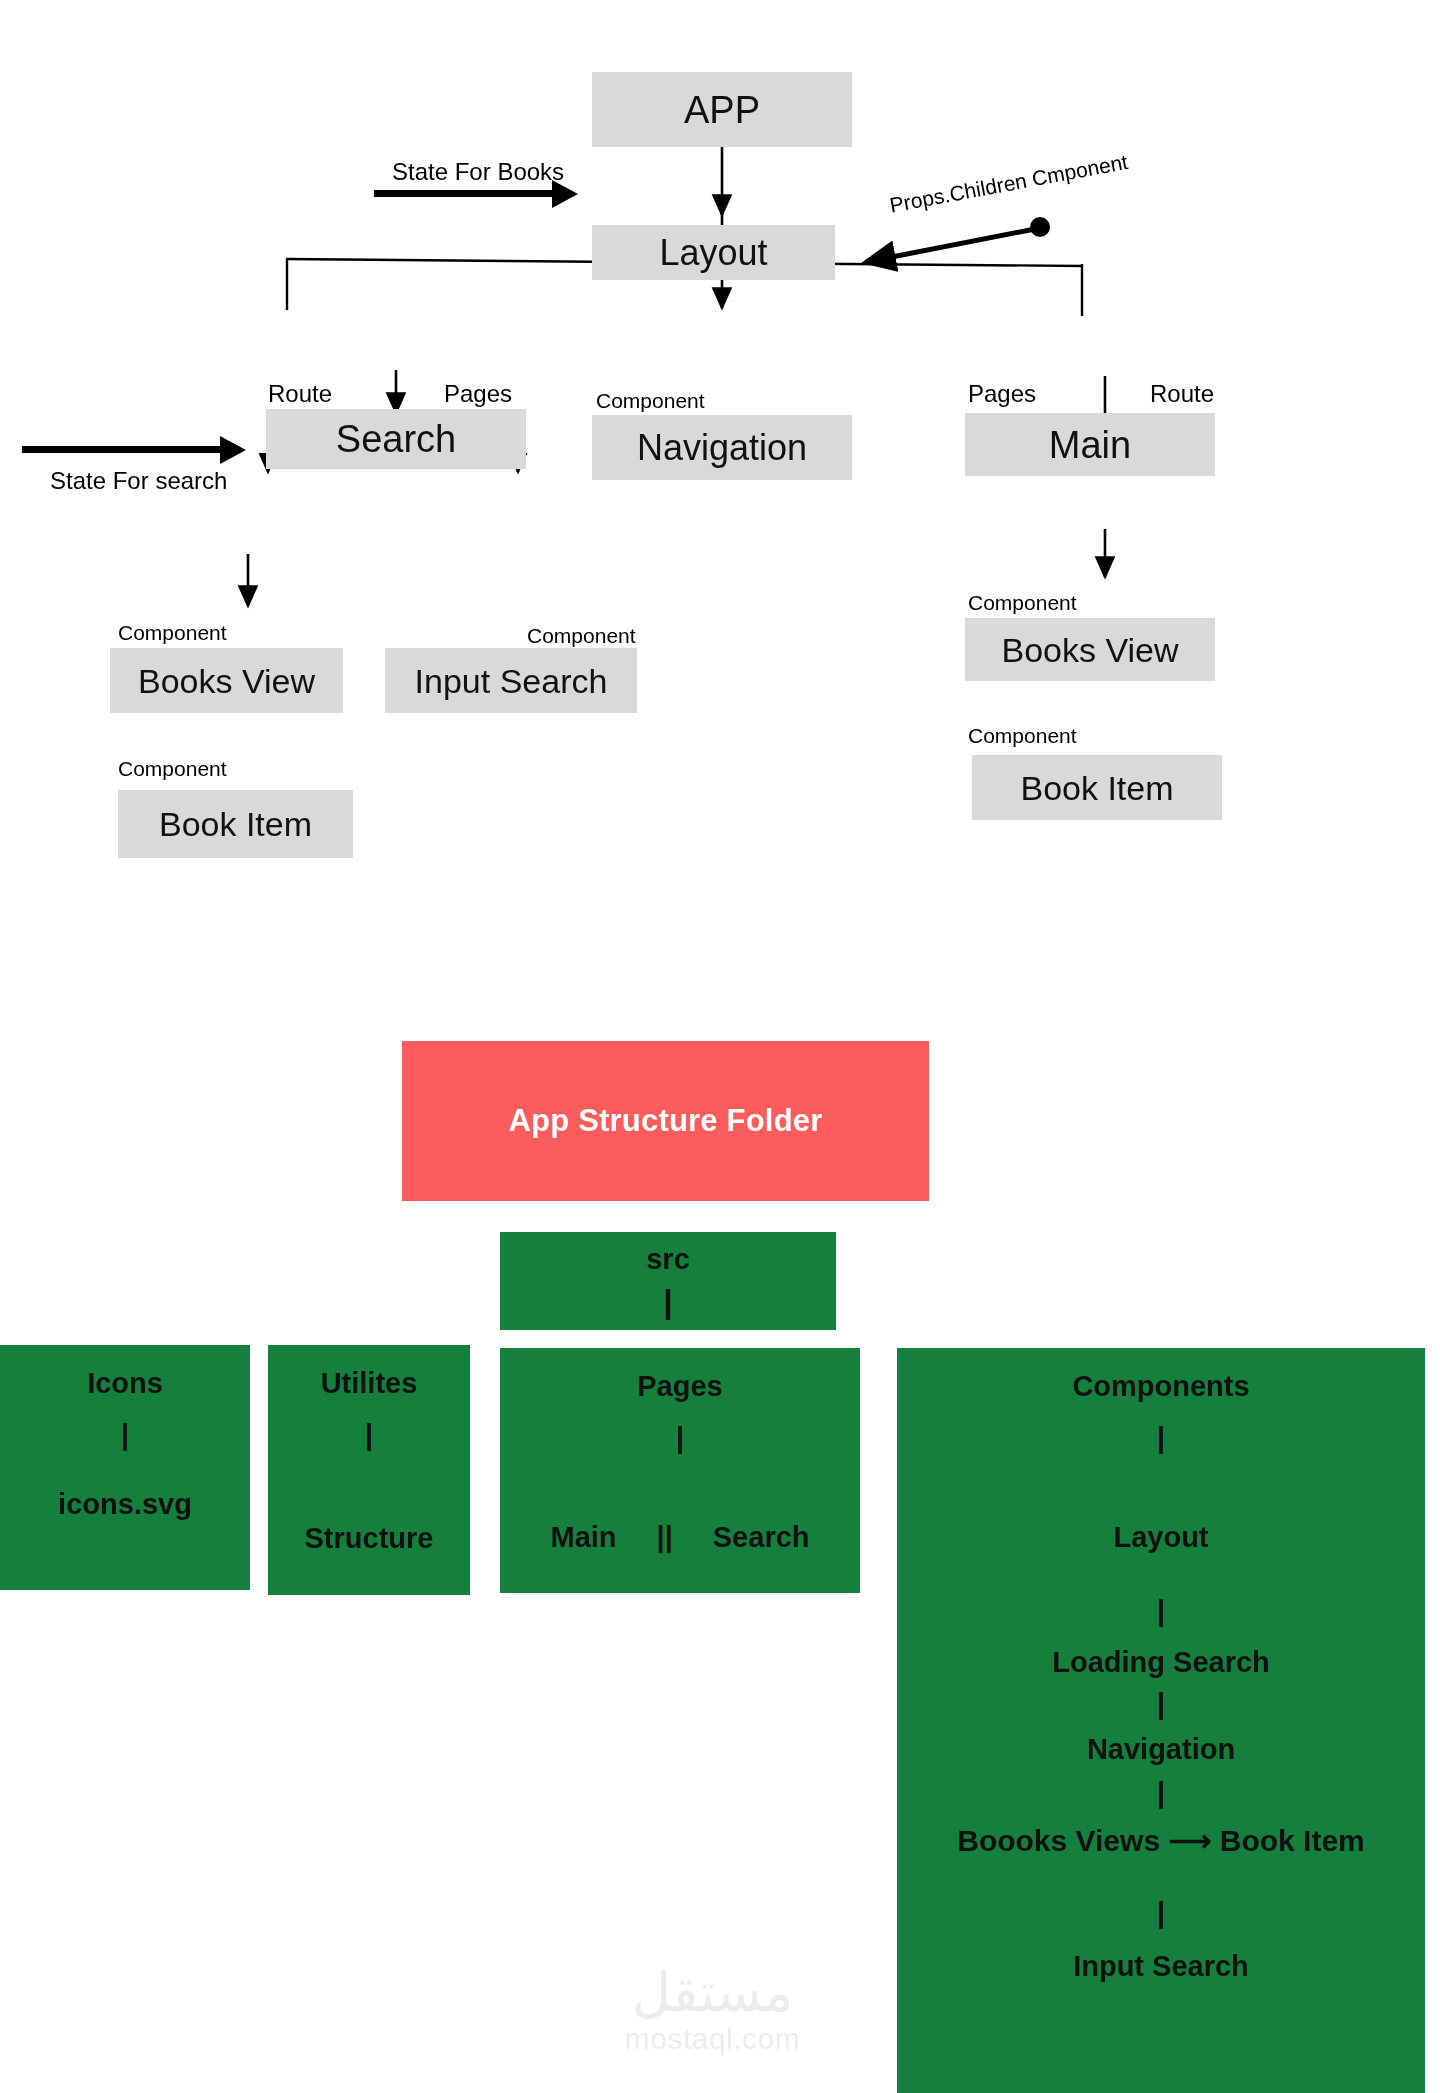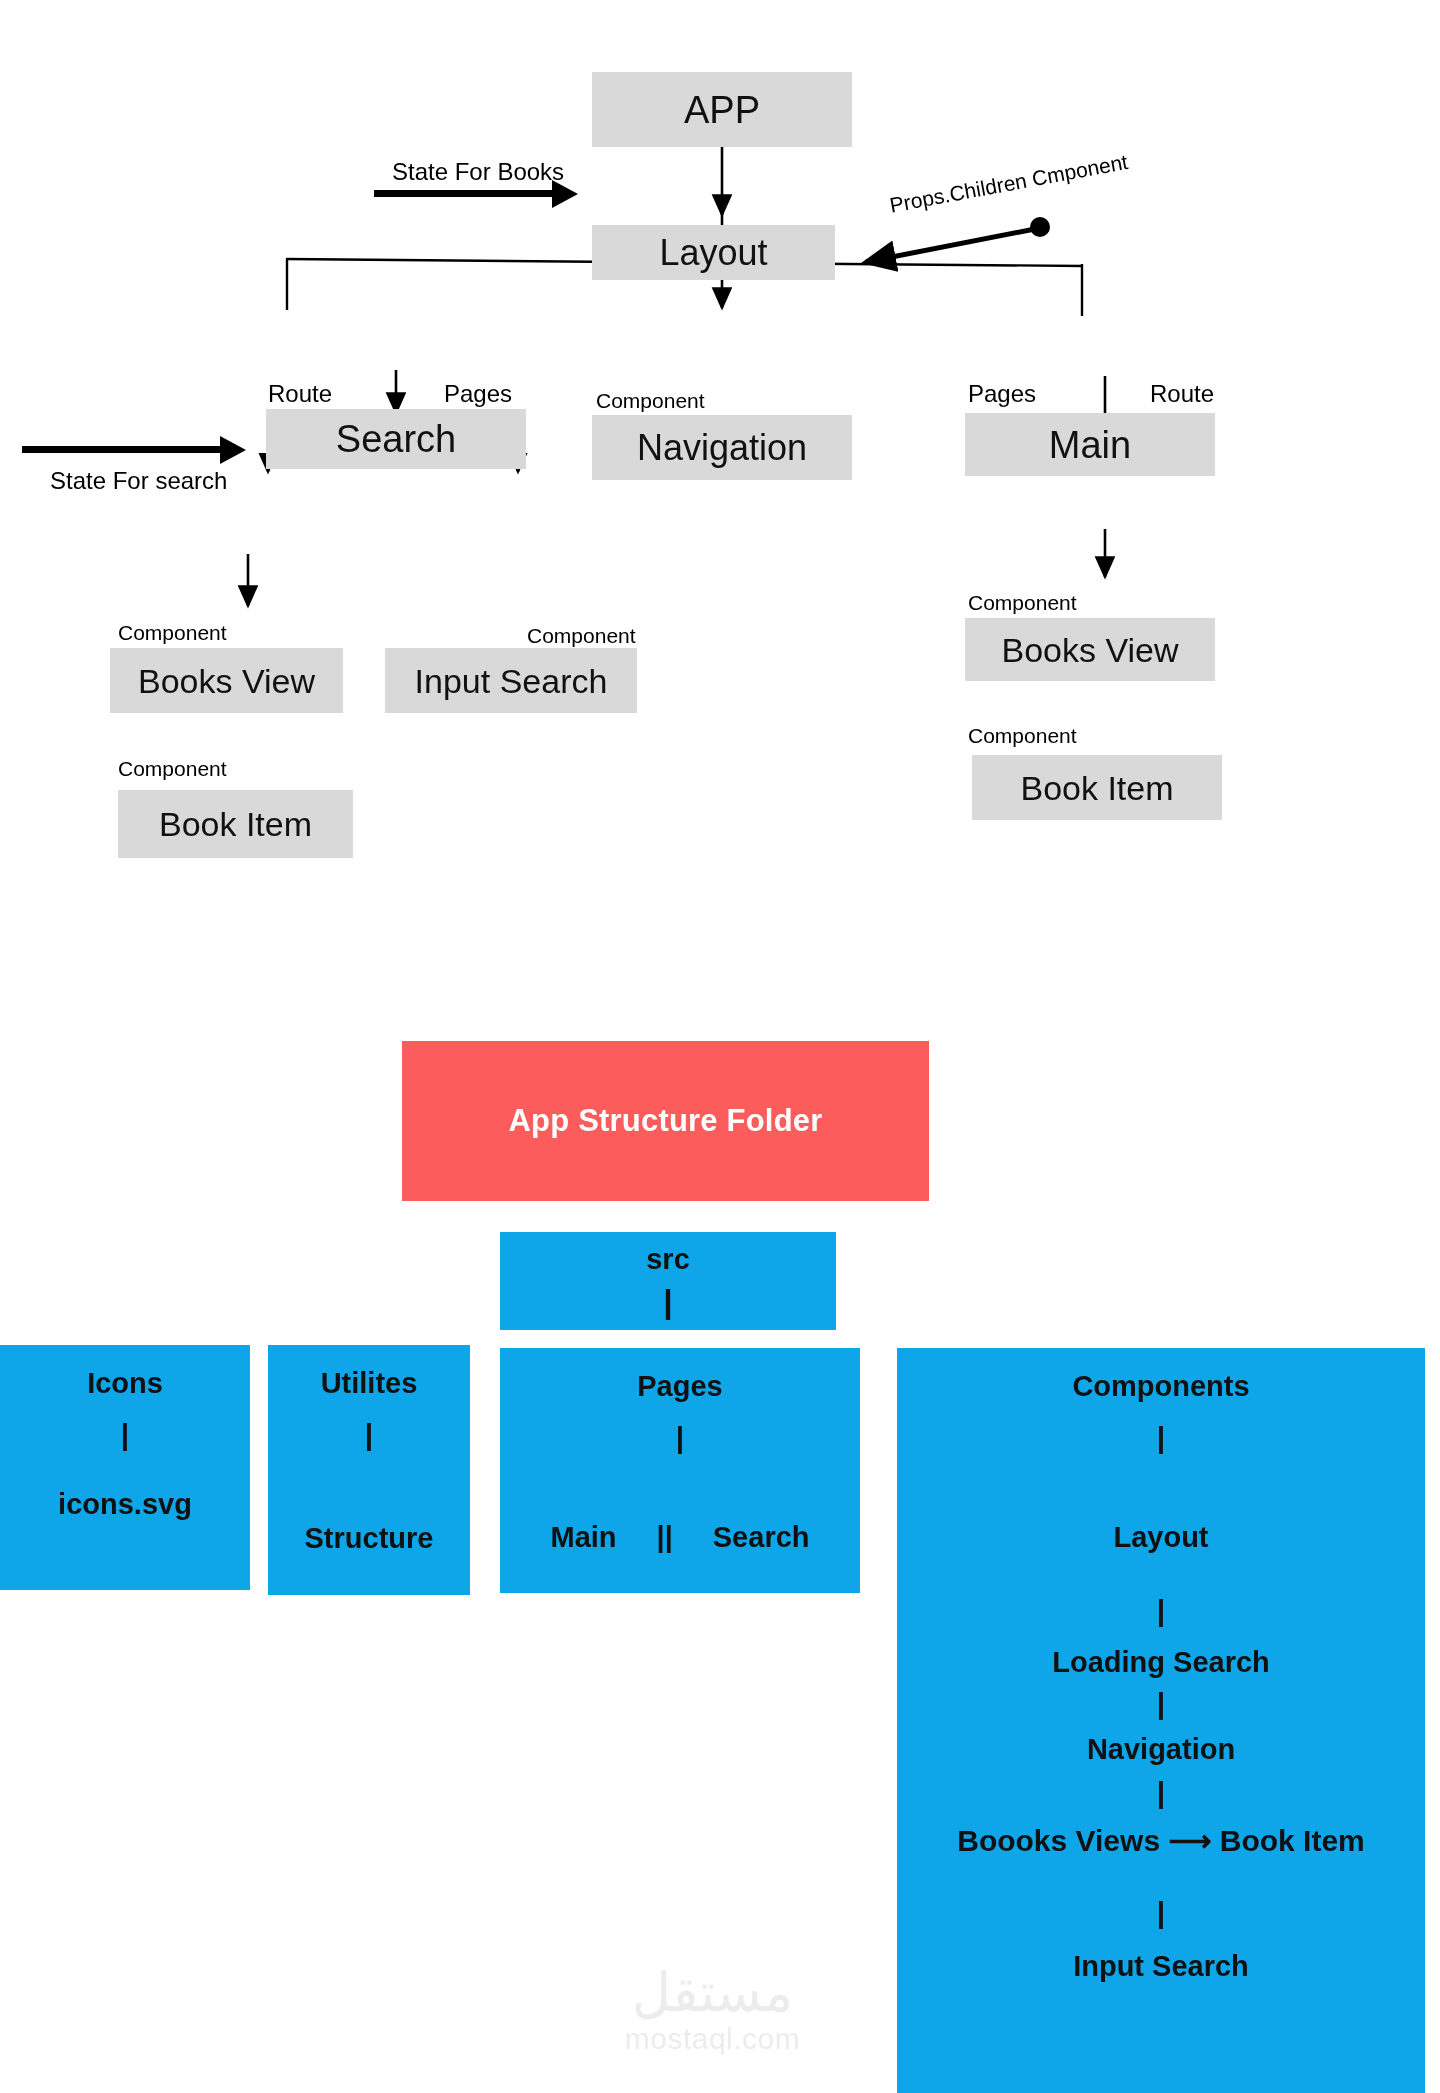--- a/index.html
+++ b/index.html
@@ -69,21 +69,21 @@
     color:#ffffff;
     font-weight:bold;
     font-size:31px;
     display:flex;
     align-items:center;
     justify-content:center;
     letter-spacing:.2px;
   }
   .folder{
     position:absolute;
-    background:#0ea5e9;
+    background:#15803d;
     box-sizing:border-box;
     display:flex;
     flex-direction:column;
     align-items:center;
   }
   .folder .ftitle{
     font-weight:bold;
     font-size:29px;
     color:#111;
     white-space:nowrap;

